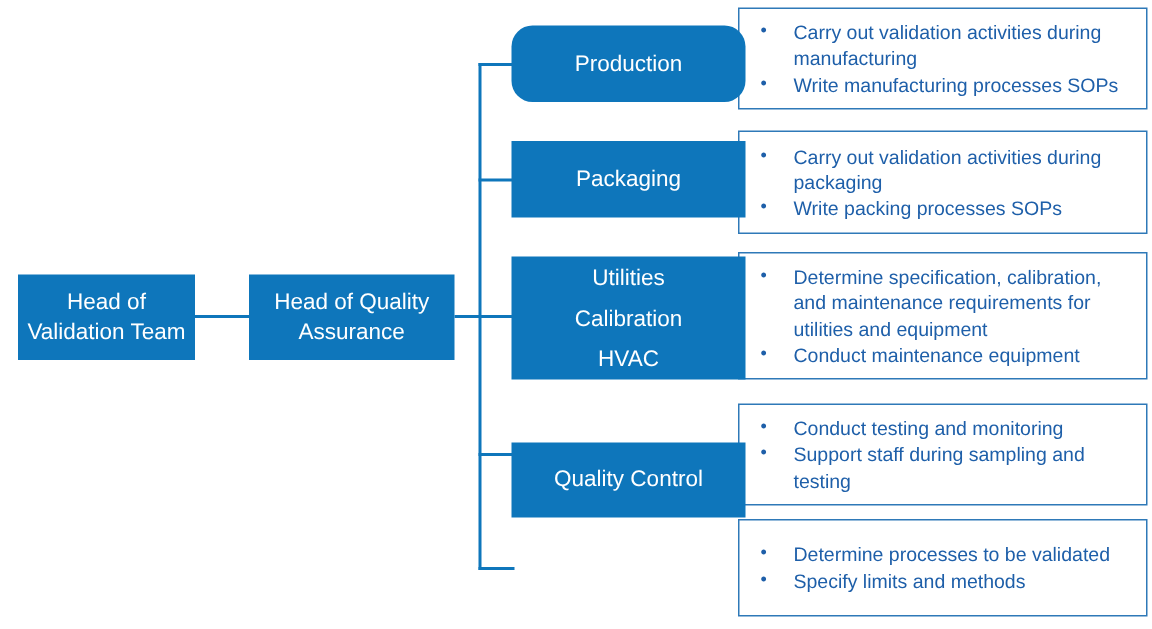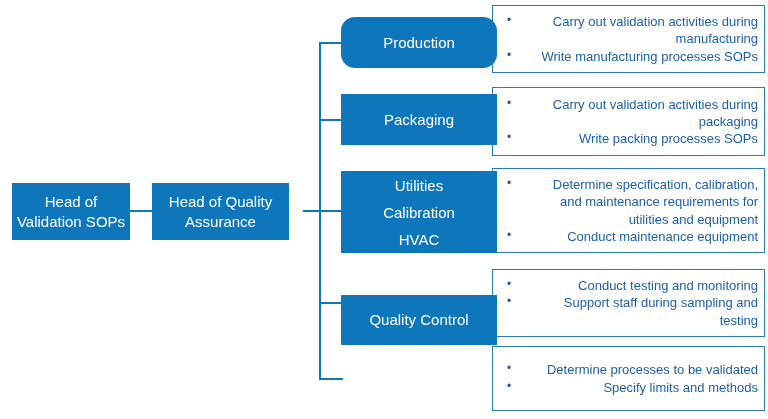--- a/index.html
+++ b/index.html
@@ -55,32 +55,32 @@
     align-items: flex-start;
     color: var(--duty-text);
     font-size: 13px;
     line-height: 1.32;
   }
   .duty .dot {
     flex: none;
     width: 22px;
     font-size: 12px;
   }
-  .duty .txt { flex: 1; text-align: right; }
+  .duty .txt { flex: 1; }
 
   
   .line {
     position: absolute;
     background: var(--connector);
     z-index: 0;
   }
 
   
   .pos-l1 { left: 12px;  top: 183px; width: 118px; height: 57px; }
-  .pos-l2 { left: 152px; top: 183px; width: 137px; height: 57px; }
+  .pos-l2 { left: 166px; top: 183px; width: 137px; height: 57px; }
 
   
   .pos-r1 { left: 341px; top: 17px;  width: 156px; height: 51px; border-radius: 14px; }
   .pos-r2 { left: 341px; top: 94px;  width: 156px; height: 51px; text-align: center; }
   .pos-r3 { left: 341px; top: 171px; width: 156px; height: 82px; }
   .pos-r4 { left: 341px; top: 278px; width: 156px; height: 50px; margin-top: 17px; }
   .pos-r5 { left: 341px; top: 352px; width: 156px; height: 54px; }
 
   
   .pos-d1 { top: 5px;   height: 68px; }
@@ -160,21 +160,21 @@
       <span class="dot">•</span>
       <span class="txt">Determine processes to be validated</span>
     </div>
     <div class="duty">
       <span class="dot">•</span>
       <span class="txt">Specify limits and methods</span>
     </div>
   </div>
 
   <div class="node pos-l1">Head of
-Validation SOPs</div>
+Validation Team</div>
 
   <div class="node pos-l2">Head of Quality
 Assurance</div>
 
   <div class="node pos-r1">Production</div>
 
   <div class="node pos-r2">Packaging</div>
 
   <div class="node spread pos-r3">Utilities
 Calibration

